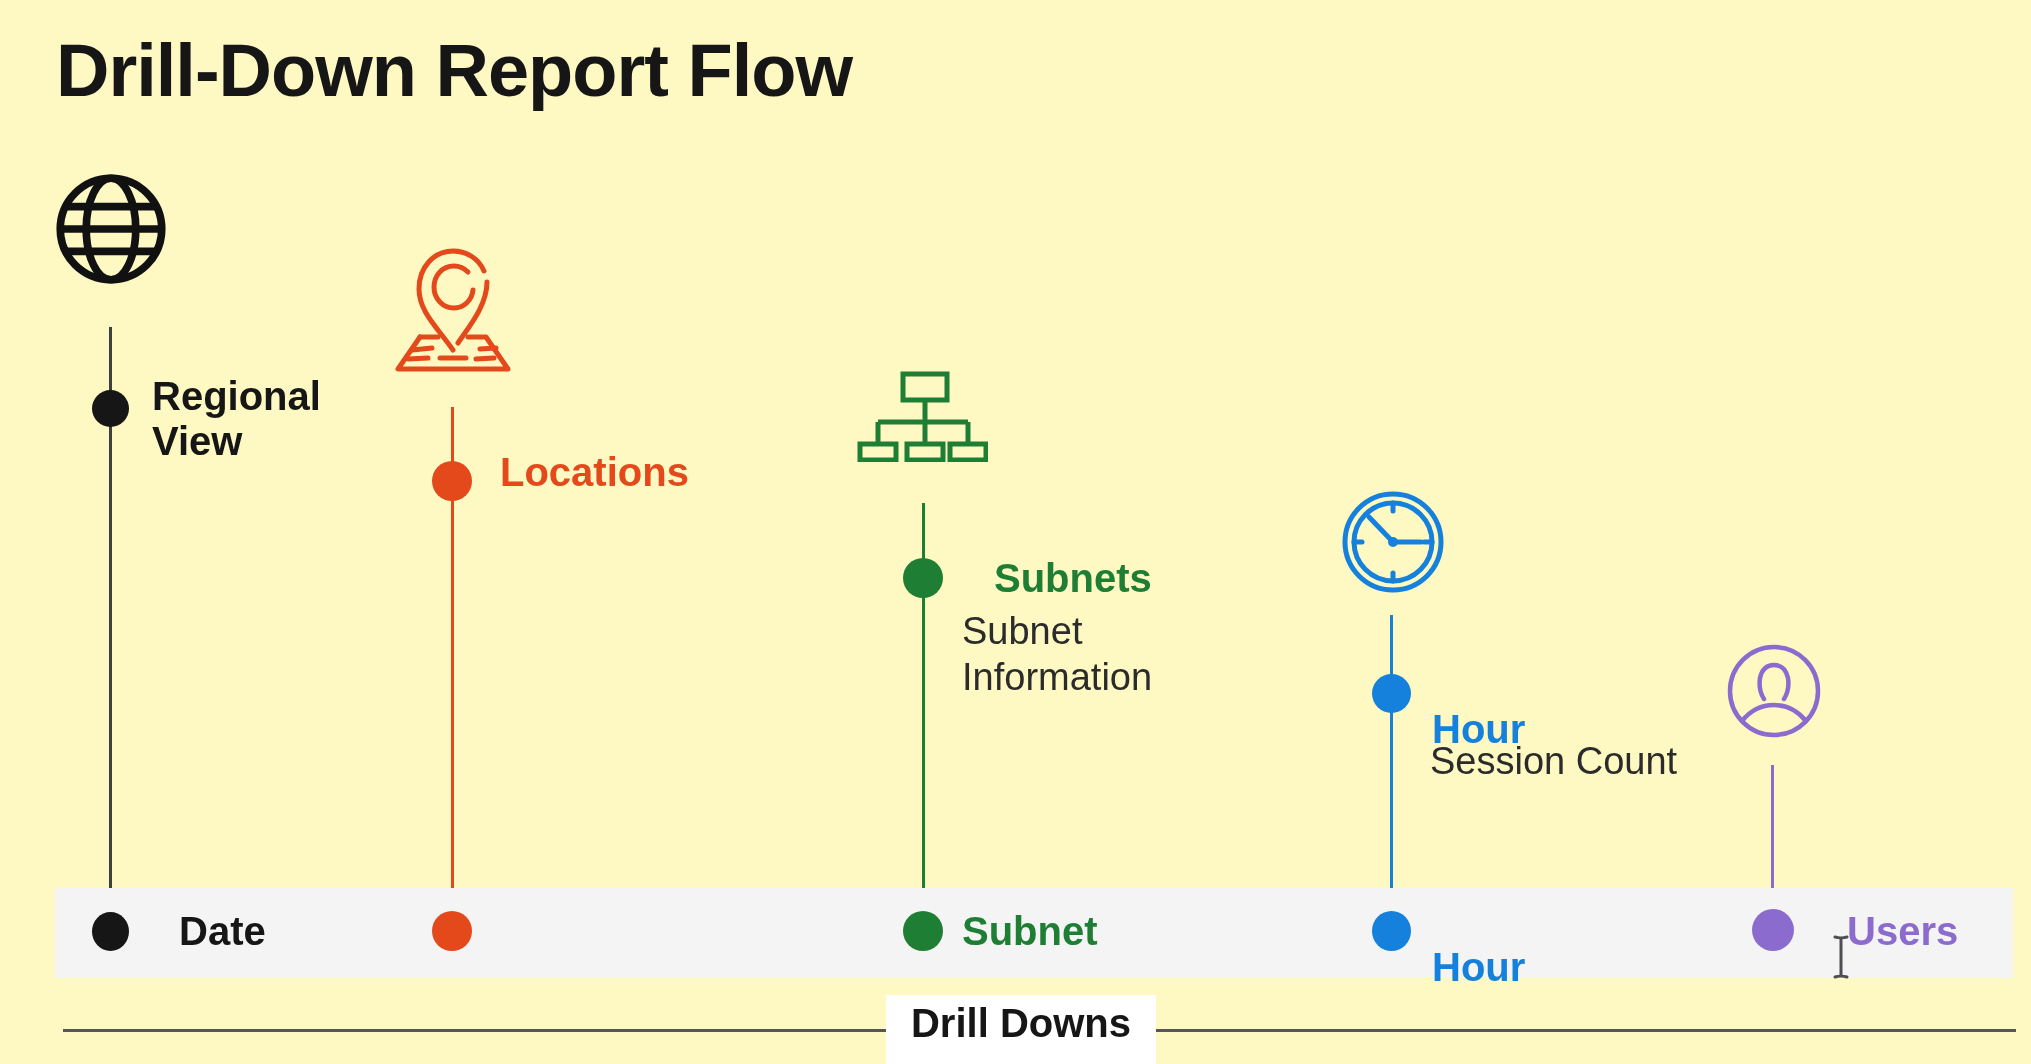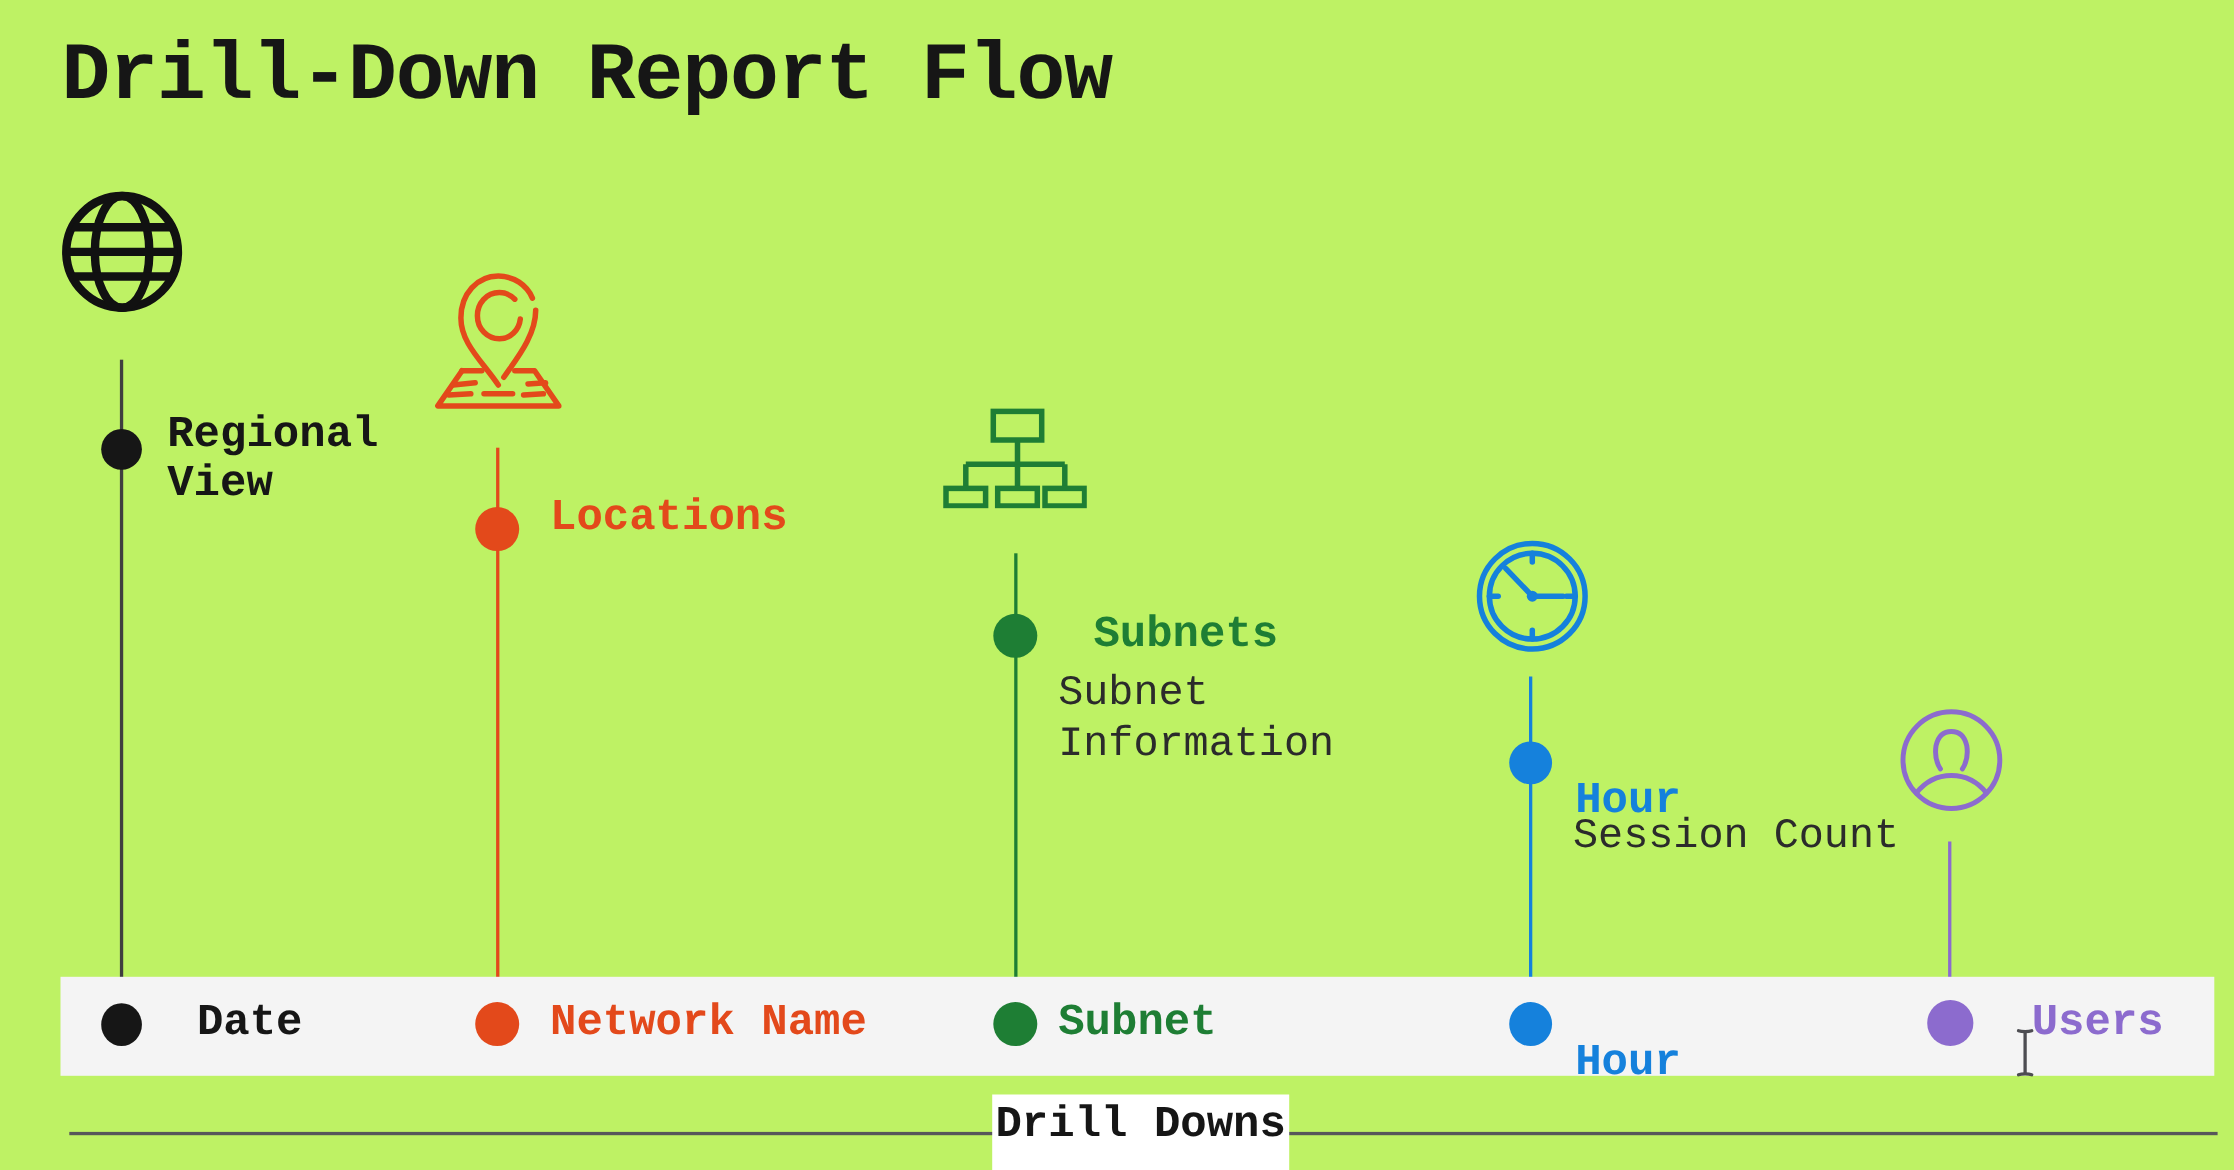--- a/index.html
+++ b/index.html
@@ -1,19 +1,19 @@
 <!DOCTYPE html>
 <html><head>
 <meta charset="utf-8">
 <style>
   html,body{margin:0;padding:0;background:#dcdcde;}
   #stage{
     position:relative;width:2031px;height:1064px;overflow:hidden;
-    background:#bef264;
-    font-family:Liberation Mono, monospace;
+    background:#fef9c3;
+    font-family:Liberation Sans, sans-serif;
     color:#1a1a1a;
   }
   .abs{position:absolute;}
   #title{
     left:56px;top:28px;font-size:74px;font-weight:700;letter-spacing:-1px;color:#161616;
   }
   .vline{width:3px;}
   .dot{border-radius:50%;}
   .stage-title{font-size:40px;font-weight:700;line-height:1.12;white-space:pre-line;}
   .stage-sub{font-size:38px;font-weight:400;color:#2b2b2b;line-height:1.22;white-space:pre-line;}
@@ -24,21 +24,21 @@
   .c-black{color:#161616;}     .bg-black{background:#161616;}
   .c-orange{color:#e3491b;}    .bg-orange{background:#e3491b;}
   .c-green{color:#1e7e34;}     .bg-green{background:#1e7e34;}
   .c-blue{color:#1581dc;margin-top:36px;}      .bg-blue{background:#1581dc;}
   .c-purple{color:#8c6bce;margin-left:11px;}    .bg-purple{background:#8c6bce;}
   .bg-grayline{background:#3f3f3f;}
   #axis-line{left:63px;top:1029px;width:1953px;height:3px;background:#57575a;}
   #axis-box{
     left:886px;top:995px;width:270px;height:69px;background:#ffffff;
     display:flex;align-items:flex-start;justify-content:center;
-    font-size:40px;font-weight:700;color:#161616;padding-top:6px;box-sizing:border-box;margin-left:16px;
+    font-size:40px;font-weight:700;color:#161616;padding-top:6px;box-sizing:border-box;
   }
   svg{display:block;}
 </style>
 </head>
 <body>
 
 <div id="stage">
 
   <div id="title" class="abs">Drill-Down Report Flow</div>
 
@@ -124,21 +124,20 @@
     </svg>
   </div>
   <div class="abs vline bg-purple" style="left:1771px;top:765px;height:166px;"></div>
 
   <div class="abs band"></div>
 
   <div class="abs dot bg-black" style="left:92px;top:912px;width:37px;height:39px;"></div>
   <div class="abs drill-label c-black" style="left:150px;top:907px;margin-left:29px;">Date</div>
 
   <div class="abs dot bg-orange" style="left:432px;top:911px;width:40px;height:40px;"></div>
-  <div class="abs drill-label c-orange" style="left:500px;top:907px;">Network Name</div>
 
   <div class="abs dot bg-green" style="left:903px;top:911px;width:40px;height:40px;"></div>
   <div class="abs drill-label c-green" style="left:962px;top:907px;">Subnet</div>
 
   <div class="abs dot bg-blue" style="left:1372px;top:911px;width:39px;height:40px;"></div>
   <div class="abs drill-label c-blue" style="left:1432px;top:907px;">Hour</div>
 
   <div class="abs dot bg-purple" style="left:1752px;top:909px;width:42px;height:42px;"></div>
   <div class="abs drill-label c-purple" style="left:1836px;top:907px;">Users</div>
 

